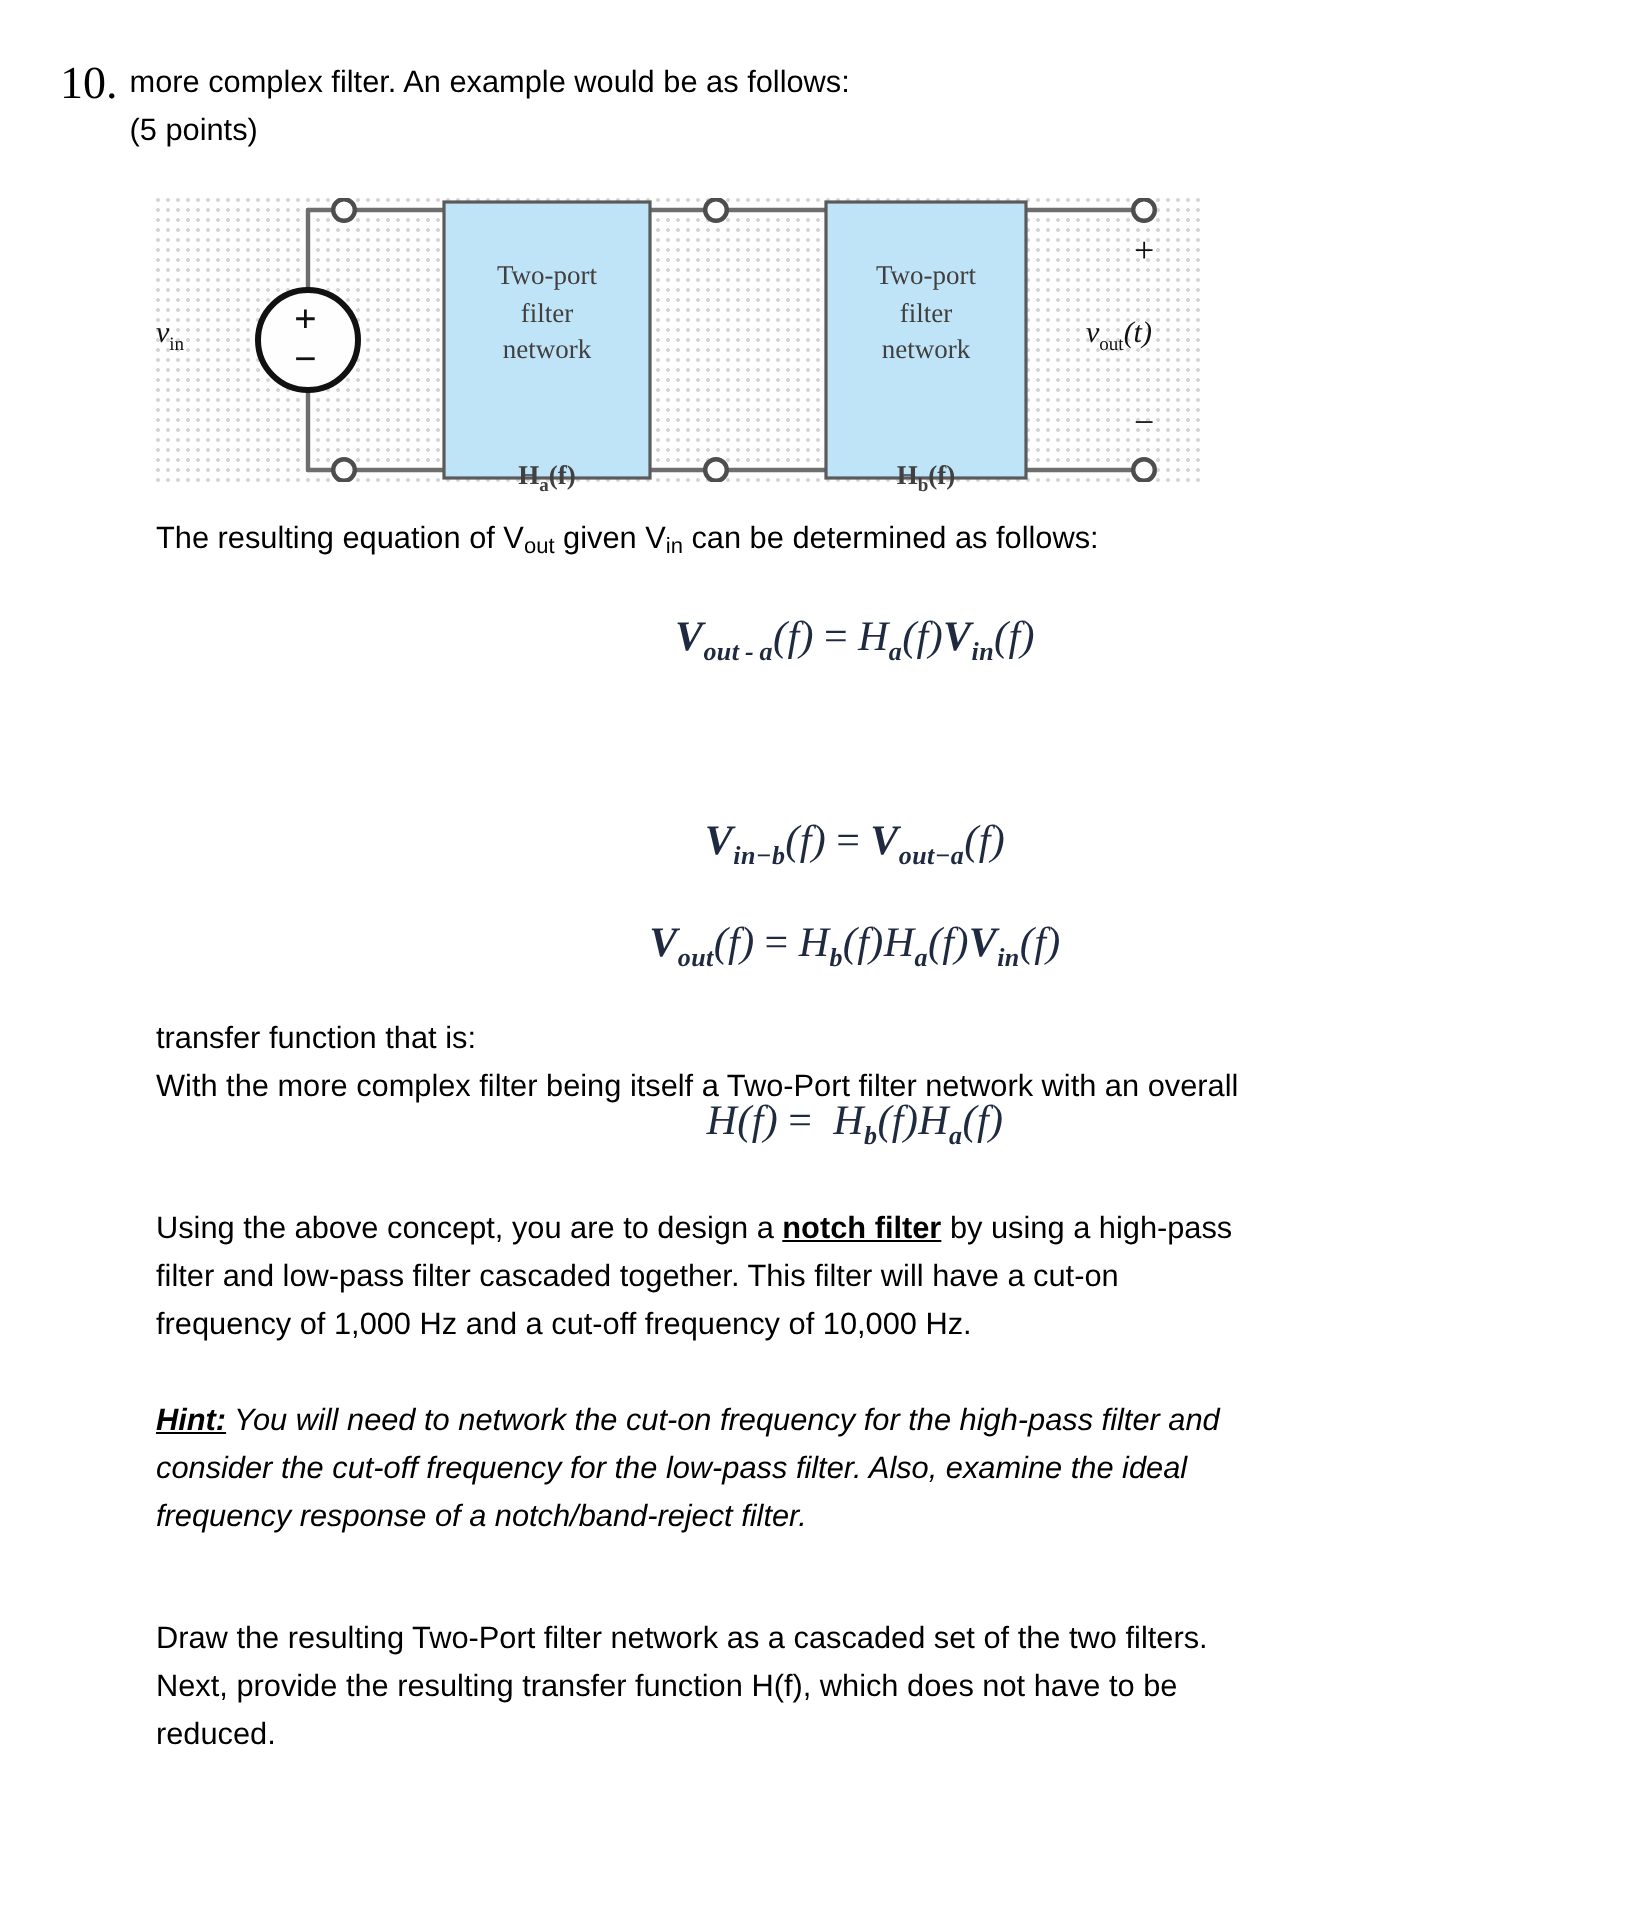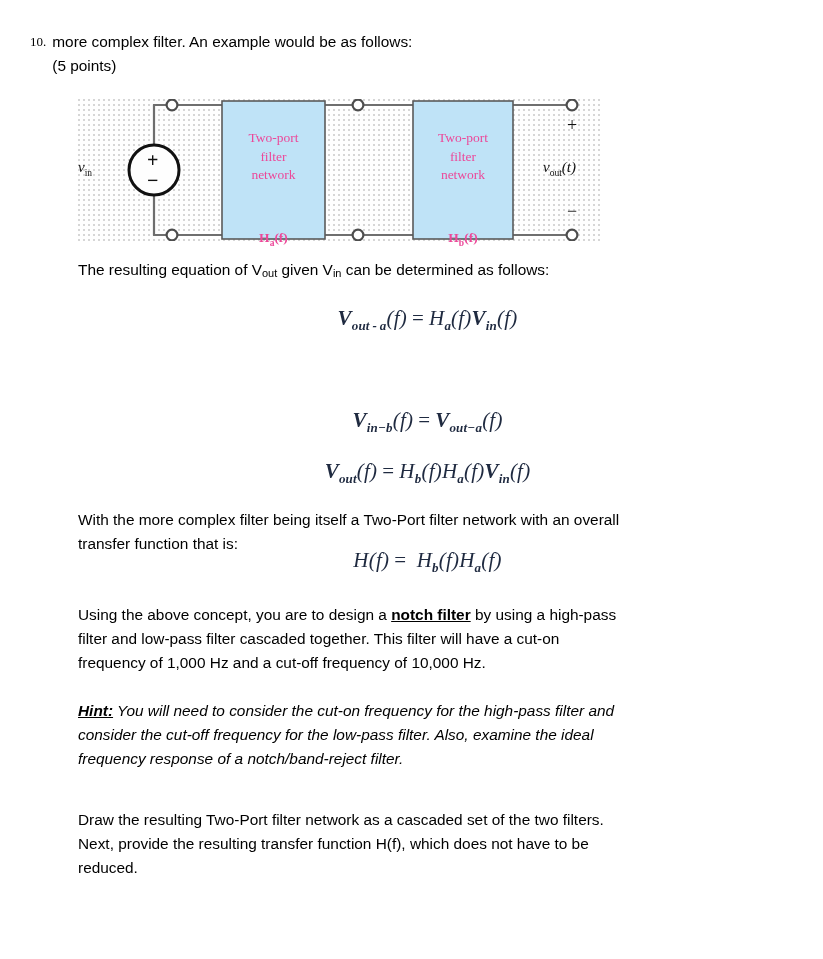--- a/index.html
+++ b/index.html
@@ -29,21 +29,21 @@
     left: 30px;
     top: 30px;
     width: 760px;
   }
   .q-row {
     display: flex;
     align-items: flex-start;
   }
   .q-num {
     font-family: "Liberation Serif", serif;
-    font-size: 13px;
+    font-size: 23px;
     line-height: 24px;
     padding-right: 6px;
     flex: 0 0 auto;
   }
   .q-text {
     font-size: 15.4px;
     line-height: 24px;
     flex: 1 1 auto;
   }
   .q-text p {
@@ -69,21 +69,21 @@
   .fig-svg {
     position: absolute;
     left: 0; top: 0;
   }
   .boxlabel {
     position: absolute;
     text-align: center;
     font-family: "Liberation Serif", serif;
     font-size: 13.5px;
     line-height: 18.5px;
-    color: #ec4899;
+    color: #404040;
     pointer-events: none;
   }
   .boxlabel .tf {
     font-weight: bold;
     font-size: 13.5px;
     margin-top: 44px;
   }
   .boxlabel .tf sub {
     font-size: 9.5px;
   }
@@ -255,36 +255,36 @@
 
   <div class="eq" style="top:408px;">
     <span class="v">V</span><sub>in−b</sub><span class="paren">(<i>f</i>)</span><span class="op">=</span><span class="v">V</span><sub>out−a</sub><span class="paren">(<i>f</i>)</span>
   </div>
 
   <div class="eq" style="top:459px;">
     <span class="v">V</span><sub>out</sub><span class="paren">(<i>f</i>)</span><span class="op">=</span><span><i>H</i></span><sub>b</sub><span class="paren">(<i>f</i>)</span><span><i>H</i></span><sub>a</sub><span class="paren">(<i>f</i>)</span><span class="v">V</span><sub>in</sub><span class="paren">(<i>f</i>)</span>
   </div>
 
   <div class="para" style="left:78px; top:508px; width:660px;">
+    <div>transfer function that is:</div>
     <div>With the more complex filter being itself a Two-Port filter network with an overall</div>
-    <div>transfer function that is:</div>
   </div>
 
   <div class="eq" style="top:548px;">
     <span><i>H</i></span><span class="paren">(<i>f</i>)</span><span class="op">=</span>&nbsp;<span><i>H</i></span><sub>b</sub><span class="paren">(<i>f</i>)</span><span><i>H</i></span><sub>a</sub><span class="paren">(<i>f</i>)</span>
   </div>
 
   <div class="para" style="left:78px; top:603px; width:680px;">
     <div><span>Using the above concept, you are to design a </span><span class="b u">notch filter</span><span> by using a high-pass</span></div>
     <div>filter and low-pass filter cascaded together.  This filter will have a cut-on</div>
     <div>frequency of 1,000 Hz and a cut-off frequency of 10,000 Hz.</div>
   </div>
 
   <div class="para italic" style="left:78px; top:699px; width:680px;">
-    <div><span class="u b">Hint:</span><span> You will need to consider the cut-on frequency for the high-pass filter and</span></div>
+    <div><span class="u b">Hint:</span><span> You will need to network the cut-on frequency for the high-pass filter and</span></div>
     <div>consider the cut-off frequency for the low-pass filter.  Also, examine the ideal</div>
     <div>frequency response of a notch/band-reject filter.</div>
   </div>
 
   <div class="para" style="left:78px; top:808px; width:690px;">
     <div>Draw the resulting Two-Port filter network as a cascaded set of the two filters.</div>
     <div>Next, provide the resulting transfer function H(f), which does not have to be</div>
     <div>reduced.</div>
   </div>
 

